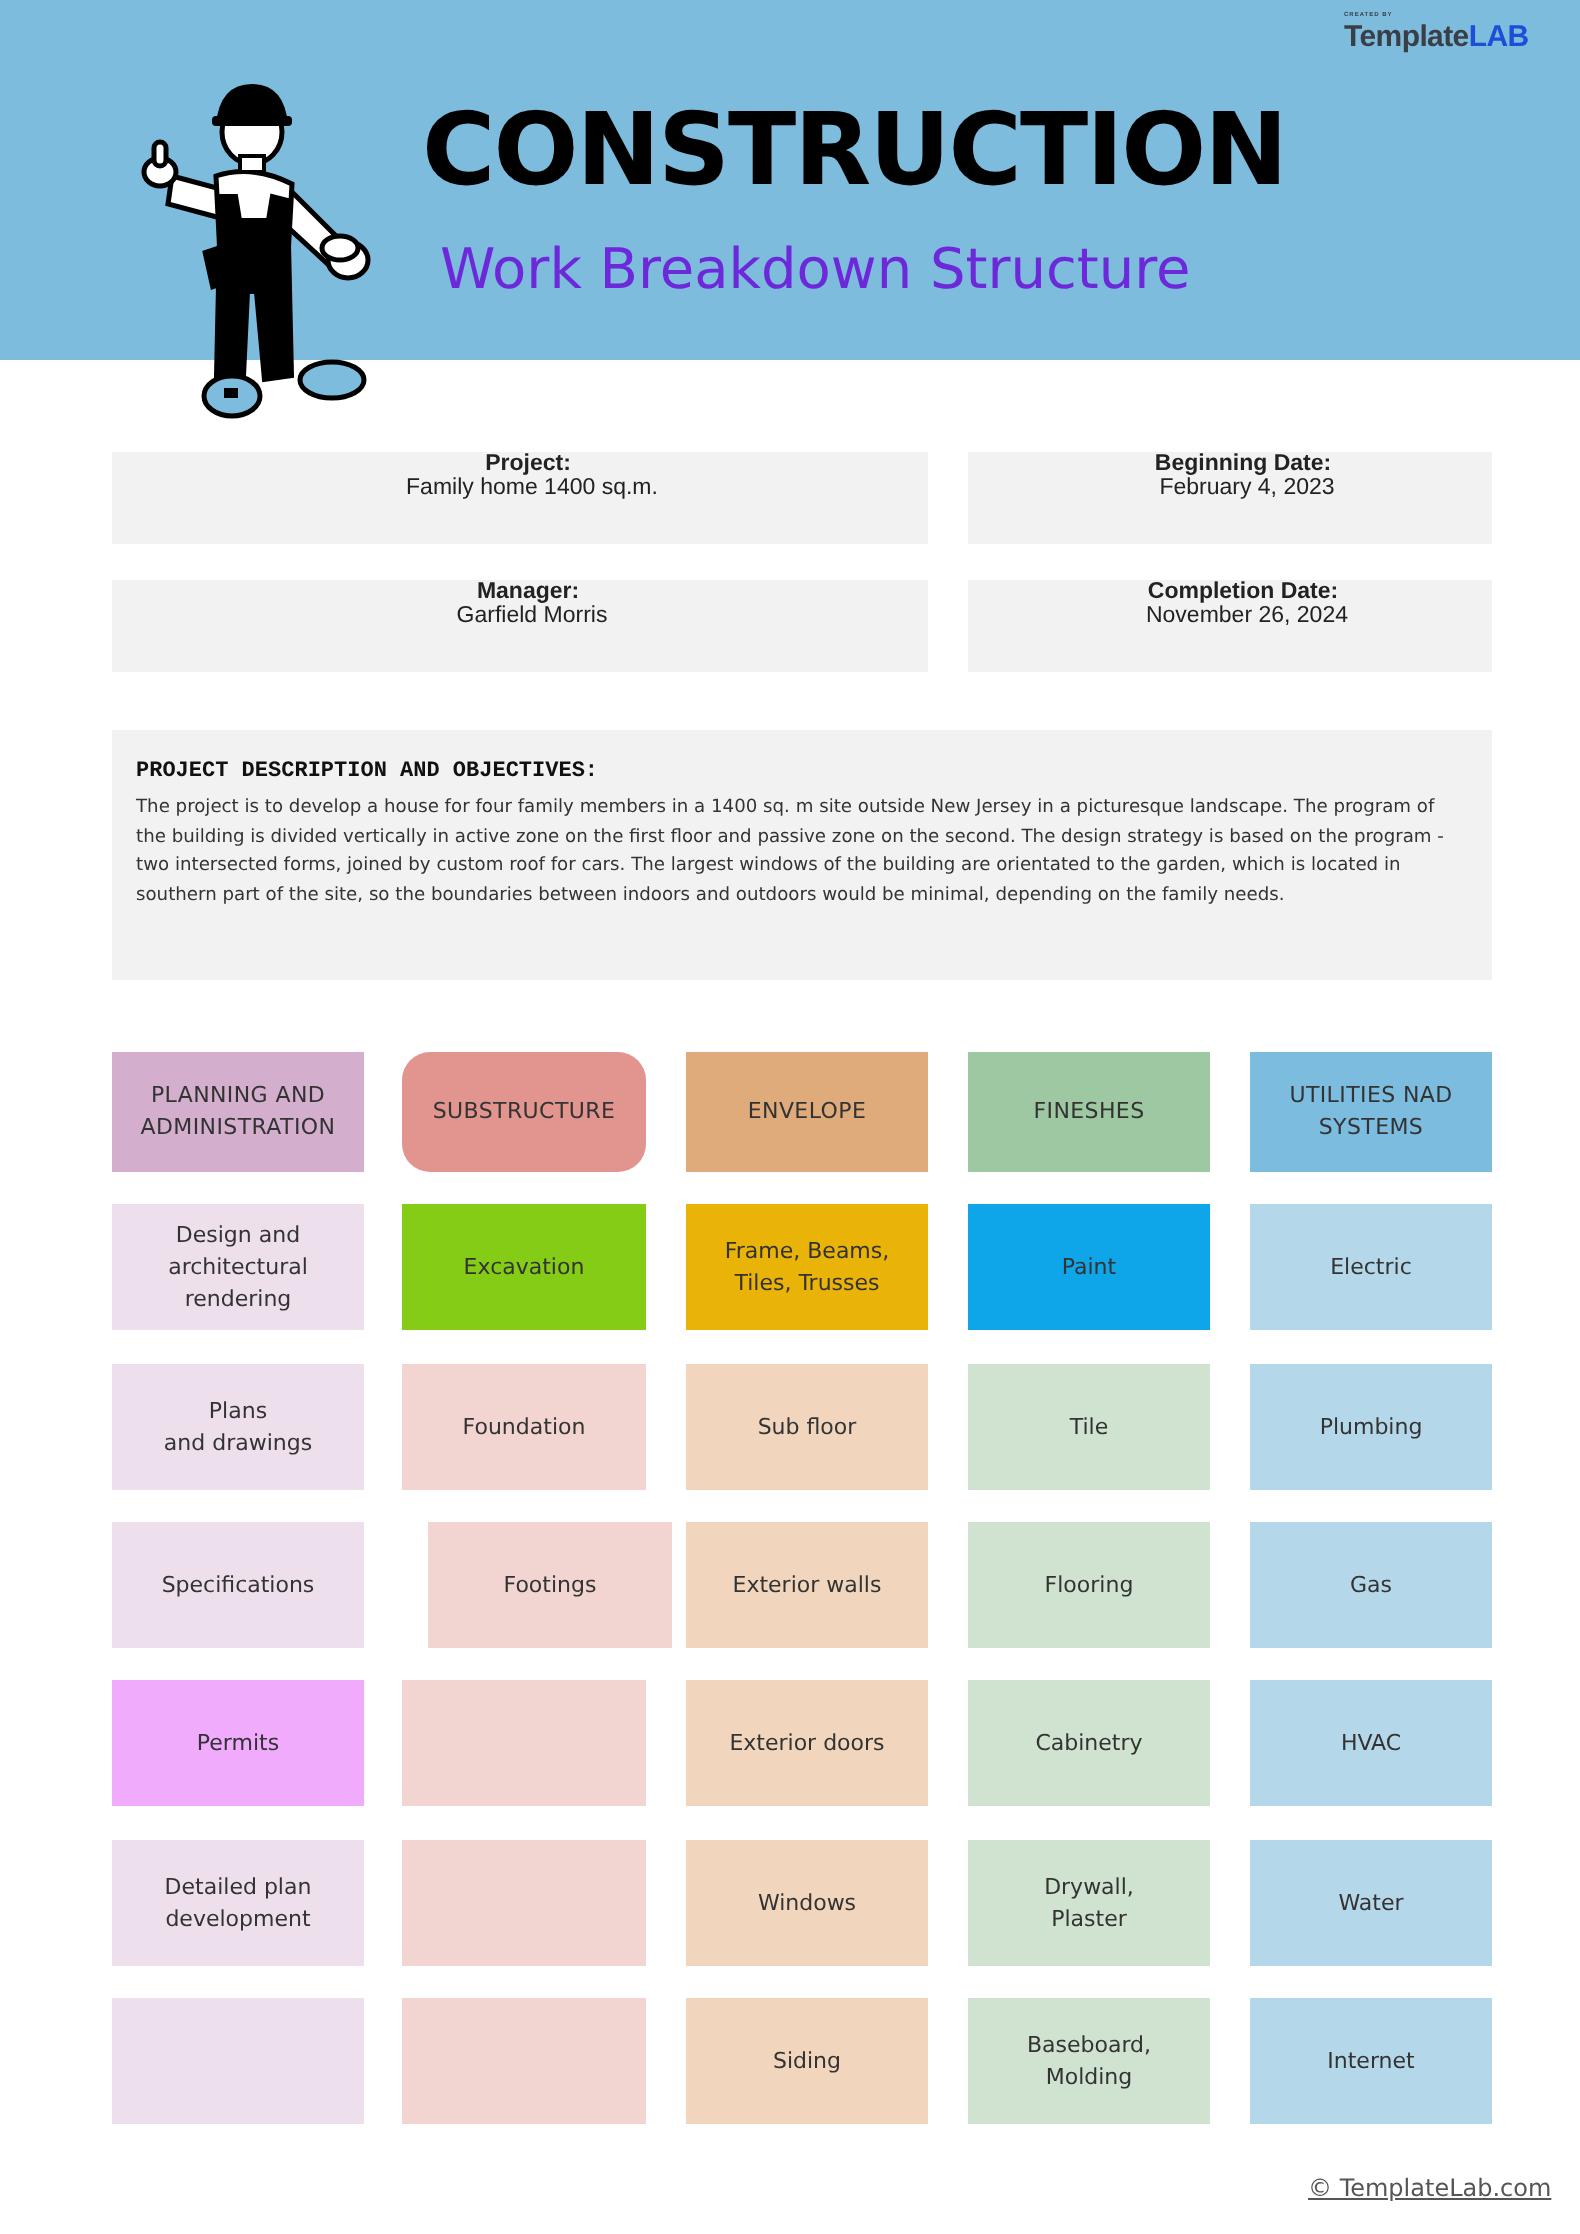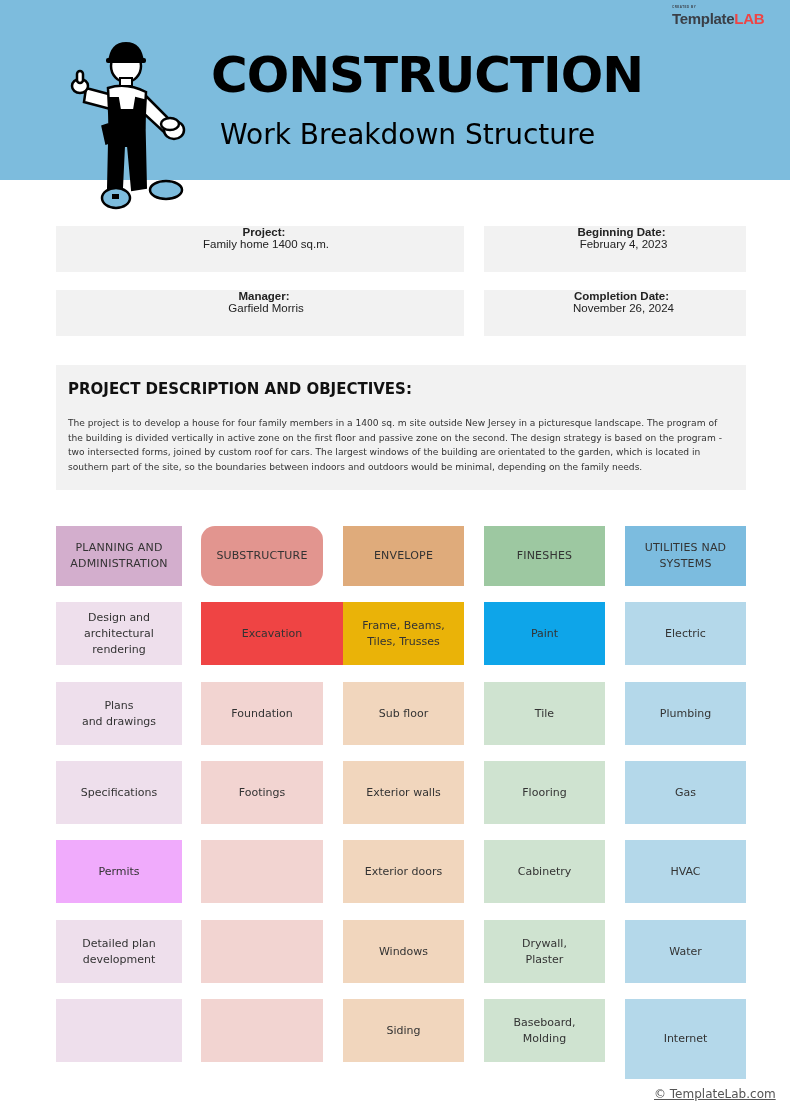--- a/index.html
+++ b/index.html
@@ -2,32 +2,32 @@
 <html><head>
 <meta charset="utf-8">
 <style>
   * { box-sizing: border-box; margin: 0; padding: 0; }
   html, body { width: 790px; height: 1117px; background: #ffffff; overflow: hidden; }
   body { position: relative; font-family: "DejaVu Sans", "Liberation Sans", sans-serif; color: #222; }
 
   .header-band { position: absolute; left: 0; top: 0; width: 790px; height: 180px; background: #7dbcdd; }
   .brand-logo { position: absolute; left: 672px; top: 10px; font-family: "Liberation Sans", sans-serif; font-size: 15px; font-weight: bold; letter-spacing: -0.3px; }
   .brand-logo .brand-tl { color: #3a3f47; }
-  .brand-logo .brand-lab { color: #ef4444; }
+  .brand-logo .brand-lab { color: #1d4ed8; }
   .brand-logo .brand-small { position: absolute; left: 0; top: -5px; font-size: 3px; color: #3a3f47; letter-spacing: 0.5px; }
   .main-title { position: absolute; left: 211px; top: 50px; font-family: "DejaVu Sans", sans-serif; font-weight: bold; font-size: 50px; letter-spacing: -1px; color: #000; line-height: 1; }
-  .subtitle { position: absolute; left: 220px; top: 118px; font-family: "DejaVu Sans", sans-serif; font-size: 28px; color: #000000; line-height: 1.2; }
+  .subtitle { position: absolute; left: 220px; top: 118px; font-family: "DejaVu Sans", sans-serif; font-size: 28px; color: #6d28d9; line-height: 1.2; }
 
   .worker-illustration { position: absolute; left: 66px; top: 38px; width: 124px; height: 178px; }
 
   .info-box { position: absolute; background: #f2f2f2; display: flex; align-items: center; padding-left: 12px; font-size: 11.5px; color: #222; font-family: "Liberation Sans", sans-serif; flex-direction: column; }
   .info-box .lbl { font-weight: bold; margin-right: 4px; }
 
   .desc-box { position: absolute; left: 56px; top: 365px; width: 690px; height: 125px; background: #f2f2f2; padding: 15px 12px; font-family: "DejaVu Sans", sans-serif; }
-  .desc-title { font-weight: bold; font-size: 15px; color: #111; margin-bottom: 18px; }
+  .desc-title { font-weight: bold; font-size: 11px; color: #111; margin-bottom: 5px; font-family: Liberation Mono, monospace; }
   .desc-body { font-size: 9.1px; line-height: 14.5px; color: #333; }
 
   .wbs-cell { position: absolute; display: flex; align-items: center; justify-content: center; text-align: center; font-family: "DejaVu Sans", sans-serif; font-size: 11px; line-height: 16px; color: #333; padding: 0 6px; white-space: pre-line; }
   .wbs-head { font-size: 11px; color: #333; letter-spacing: 0.2px; }
 
   .footer-link { position: absolute; left: 654px; top: 1087px; font-family: "DejaVu Sans", sans-serif; font-size: 12px; color: #555; text-decoration: underline; }
 </style>
 </head>
 <body>
 
@@ -98,23 +98,23 @@
 architectural
 rendering</div>
     <div class="wbs-cell" style="left: 56px; top: 682px; width: 126px; height: 63px; background: rgb(238, 223, 236);">Plans
 and drawings</div>
     <div class="wbs-cell" style="left: 56px; top: 761px; width: 126px; height: 63px; background: rgb(238, 223, 236);">Specifications</div>
     <div class="wbs-cell" style="left: 56px; top: 840px; width: 126px; height: 63px; background: #f0abfc;">Permits</div>
     <div class="wbs-cell" style="left: 56px; top: 920px; width: 126px; height: 63px; background: rgb(238, 223, 236);">Detailed plan
 development</div>
     <div class="wbs-cell" style="left: 56px; top: 999px; width: 126px; height: 63px; background: rgb(238, 223, 236);"></div>
     <div class="wbs-cell wbs-head" style="left: 201px; top: 526px; width: 122px; height: 60px; background: rgb(226, 149, 143); border-radius: 14px;">SUBSTRUCTURE</div>
-    <div class="wbs-cell" style="left: 201px; top: 602px; width: 142px; height: 63px; background: #ef4444;">Excavation</div>
+    <div class="wbs-cell" style="left: 201px; top: 602px; width: 122px; height: 63px; background: #84cc16;">Excavation</div>
     <div class="wbs-cell" style="left: 201px; top: 682px; width: 122px; height: 63px; background: rgb(242, 212, 209);">Foundation</div>
-    <div class="wbs-cell" style="left: 201px; top: 761px; width: 122px; height: 63px; background: rgb(242, 212, 209);">Footings</div>
+    <div class="wbs-cell" style="left: 214px; top: 761px; width: 122px; height: 63px; background: rgb(242, 212, 209);">Footings</div>
     <div class="wbs-cell" style="left: 201px; top: 840px; width: 122px; height: 63px; background: rgb(242, 212, 209);"></div>
     <div class="wbs-cell" style="left: 201px; top: 920px; width: 122px; height: 63px; background: rgb(242, 212, 209);"></div>
     <div class="wbs-cell" style="left: 201px; top: 999px; width: 122px; height: 63px; background: rgb(242, 212, 209);"></div>
     <div class="wbs-cell wbs-head" style="left: 343px; top: 526px; width: 121px; height: 60px; background: rgb(223, 171, 123);">ENVELOPE</div>
     <div class="wbs-cell" style="left: 343px; top: 602px; width: 121px; height: 63px; background: #eab308;">Frame, Beams,
 Tiles, Trusses</div>
     <div class="wbs-cell" style="left: 343px; top: 682px; width: 121px; height: 63px; background: rgb(241, 214, 189);">Sub floor</div>
     <div class="wbs-cell" style="left: 343px; top: 761px; width: 121px; height: 63px; background: rgb(241, 214, 189);">Exterior walls</div>
     <div class="wbs-cell" style="left: 343px; top: 840px; width: 121px; height: 63px; background: rgb(241, 214, 189);">Exterior doors</div>
     <div class="wbs-cell" style="left: 343px; top: 920px; width: 121px; height: 63px; background: rgb(241, 214, 189);">Windows</div>
@@ -128,16 +128,16 @@
 Plaster</div>
     <div class="wbs-cell" style="left: 484px; top: 999px; width: 121px; height: 63px; background: rgb(207, 227, 208);">Baseboard,
 Molding</div>
     <div class="wbs-cell wbs-head" style="left: 625px; top: 526px; width: 121px; height: 60px; background: rgb(124, 188, 223);">UTILITIES NAD
 SYSTEMS</div>
     <div class="wbs-cell" style="left: 625px; top: 602px; width: 121px; height: 63px; background: rgb(180, 216, 234);">Electric</div>
     <div class="wbs-cell" style="left: 625px; top: 682px; width: 121px; height: 63px; background: rgb(180, 216, 234);">Plumbing</div>
     <div class="wbs-cell" style="left: 625px; top: 761px; width: 121px; height: 63px; background: rgb(180, 216, 234);">Gas</div>
     <div class="wbs-cell" style="left: 625px; top: 840px; width: 121px; height: 63px; background: rgb(180, 216, 234);">HVAC</div>
     <div class="wbs-cell" style="left: 625px; top: 920px; width: 121px; height: 63px; background: rgb(180, 216, 234);">Water</div>
-    <div class="wbs-cell" style="left: 625px; top: 999px; width: 121px; height: 80px; background: rgb(180, 216, 234);">Internet</div>
+    <div class="wbs-cell" style="left: 625px; top: 999px; width: 121px; height: 63px; background: rgb(180, 216, 234);">Internet</div>
   </div>
 
 <a class="footer-link">© TemplateLab.com</a>
 
 </body></html>

